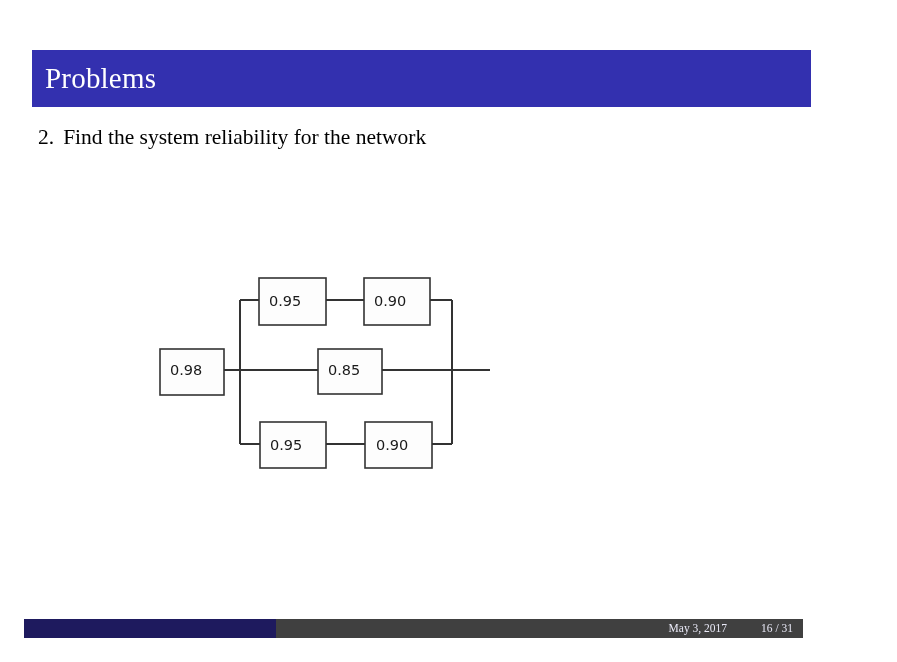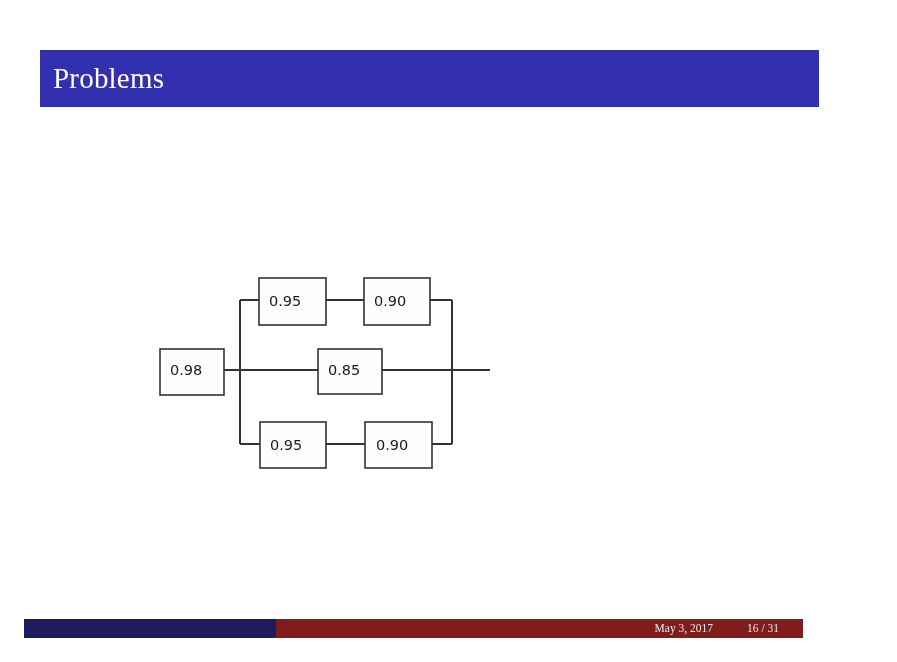--- a/index.html
+++ b/index.html
@@ -12,21 +12,21 @@
     height: 662px;
     position: relative;
     overflow: hidden;
     font-family: "Liberation Serif", "DejaVu Serif", serif;
     color: #000000;
   }
 
   
   .title-bar {
     position: absolute;
-    left: 40px;
+    left: 32px;
     top: 50px;
     width: 779px;
     height: 57px;
     background: #3330AF;
     display: flex;
     align-items: center;
   }
   .title-text {
     color: #ffffff;
     font-size: 29px;
@@ -94,36 +94,39 @@
     width: 252px;
     background: #1E1A5E;
   }
   .foot-mid {
     width: 282px;
     background: #2A2A86;
     justify-content: center;
   }
   .foot-right {
     flex: 1;
-    background: #7f1d1d;
+    background: #404040;
     justify-content: flex-end;
-    padding-right: 24px;
+    padding-right: 10px;
   }
   .foot-date { margin-right: 34px; }
   .foot-page { white-space: nowrap; }
 </style>
 </head>
 <body>
 
 <div class="title-bar">
   <div class="title-text">Problems</div>
 </div>
 
 <div class="body-area">
 
+  <div class="item-line">
+    <span class="item-number">2.</span><span>Find the system reliability for the network</span>
+  </div>
 
   <div class="diagram">
     <svg width="360" height="220" viewBox="0 0 360 220" xmlns="http://www.w3.org/2000/svg">
 
       <g stroke="#333333" stroke-width="1.6" fill="none" shape-rendering="crispEdges">
 
         <line x1="74" y1="103" x2="90" y2="103"></line>
 
         <line x1="90" y1="33" x2="90" y2="177"></line>
 

